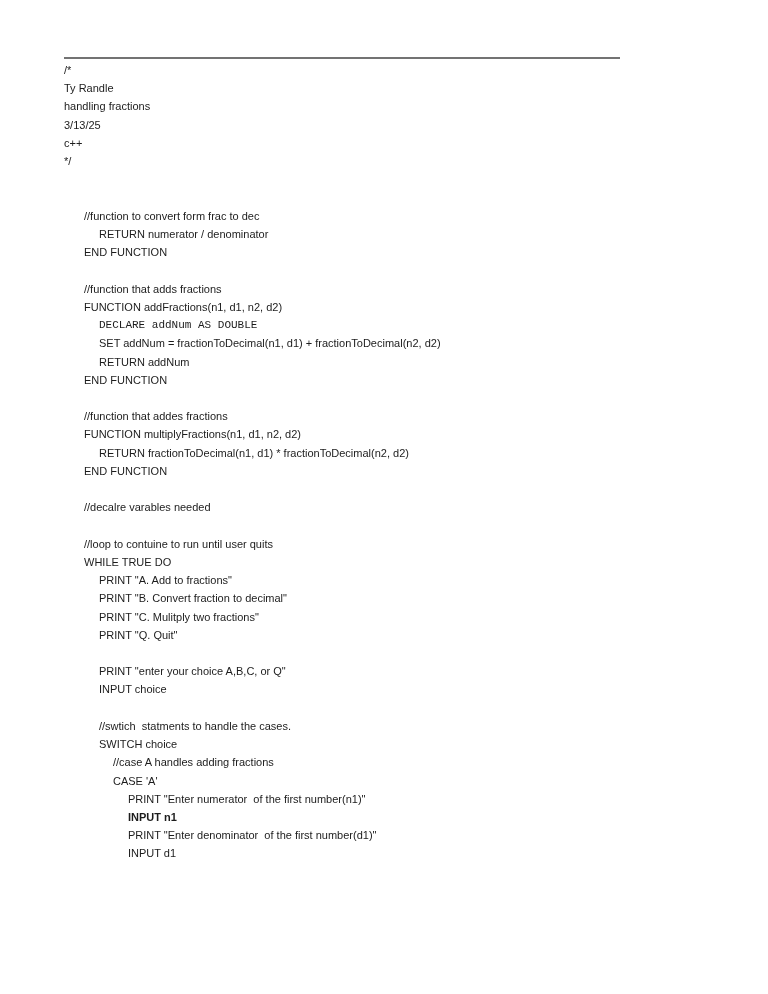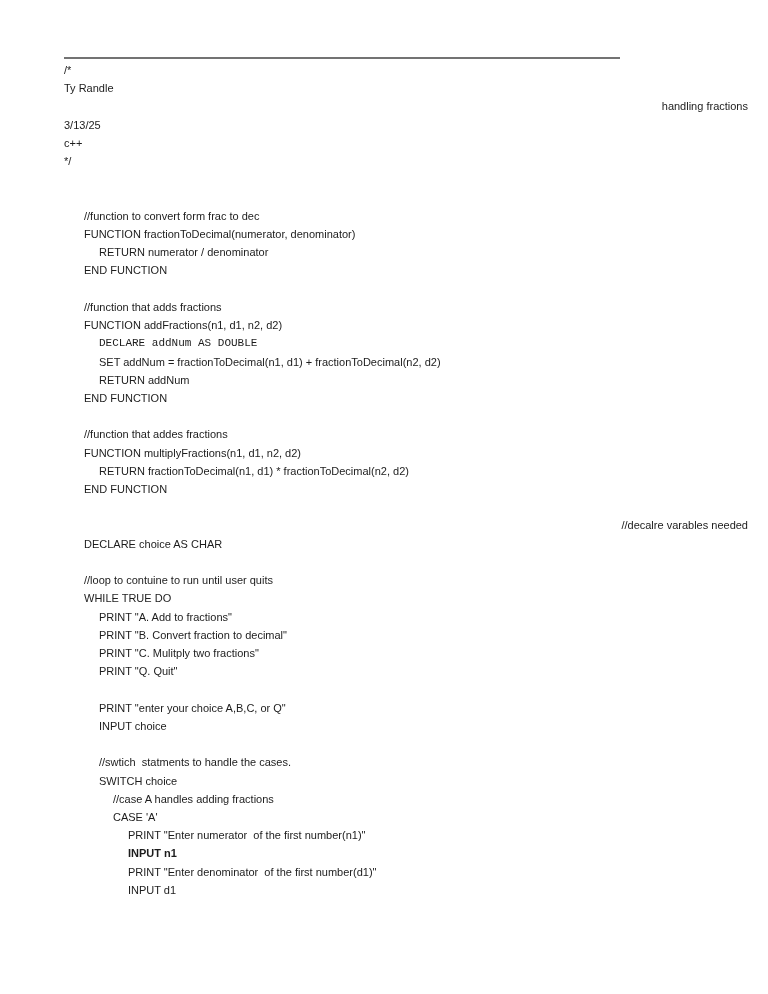--- a/index.html
+++ b/index.html
@@ -40,45 +40,43 @@
   }
 </style>
 </head>
 <body>
 
 <div class="page">
   <div class="rule" style="background: rgb(115, 115, 115);"></div>
   <div class="code" style="color: rgb(28, 28, 28);">
       <div class="line" style="padding-left: 0px;">/*</div>
       <div class="line" style="padding-left: 0px;">Ty Randle</div>
-      <div class="line" style="padding-left: 0px; text-align: right;">handling fractions</div>
+      <div class="line" style="padding-left: 0px;">handling fractions</div>
       <div class="line" style="padding-left: 0px;">3/13/25</div>
       <div class="line" style="padding-left: 0px;">c++</div>
       <div class="line" style="padding-left: 0px;">*/</div>
       <div class="line">&nbsp;</div>
       <div class="line">&nbsp;</div>
       <div class="line" style="padding-left: 20px;">//function to convert form frac to dec</div>
-      <div class="line" style="padding-left: 20px;">FUNCTION fractionToDecimal(numerator, denominator)</div>
       <div class="line" style="padding-left: 35px;">RETURN numerator / denominator</div>
       <div class="line" style="padding-left: 20px;">END FUNCTION</div>
       <div class="line">&nbsp;</div>
       <div class="line" style="padding-left: 20px;">//function that adds fractions</div>
       <div class="line" style="padding-left: 20px;">FUNCTION addFractions(n1, d1, n2, d2)</div>
       <div class="line" style="padding-left: 35px; font-family: Liberation Mono, monospace;">DECLARE addNum AS DOUBLE</div>
       <div class="line" style="padding-left: 35px;">SET addNum = fractionToDecimal(n1, d1) + fractionToDecimal(n2, d2)</div>
       <div class="line" style="padding-left: 35px;">RETURN addNum</div>
       <div class="line" style="padding-left: 20px;">END FUNCTION</div>
       <div class="line">&nbsp;</div>
       <div class="line" style="padding-left: 20px;">//function that addes fractions</div>
       <div class="line" style="padding-left: 20px;">FUNCTION multiplyFractions(n1, d1, n2, d2)</div>
       <div class="line" style="padding-left: 35px;">RETURN fractionToDecimal(n1, d1) * fractionToDecimal(n2, d2)</div>
       <div class="line" style="padding-left: 20px;">END FUNCTION</div>
       <div class="line">&nbsp;</div>
-      <div class="line" style="padding-left: 20px; text-align: right;">//decalre varables needed</div>
-      <div class="line" style="padding-left: 20px;">DECLARE choice AS CHAR</div>
+      <div class="line" style="padding-left: 20px;">//decalre varables needed</div>
       <div class="line">&nbsp;</div>
       <div class="line" style="padding-left: 20px;">//loop to contuine to run until user quits</div>
       <div class="line" style="padding-left: 20px;">WHILE TRUE DO</div>
       <div class="line" style="padding-left: 35px;">PRINT "A. Add to fractions"</div>
       <div class="line" style="padding-left: 35px;">PRINT "B. Convert fraction to decimal"</div>
       <div class="line" style="padding-left: 35px;">PRINT "C. Mulitply two fractions"</div>
       <div class="line" style="padding-left: 35px;">PRINT "Q. Quit"</div>
       <div class="line">&nbsp;</div>
       <div class="line" style="padding-left: 35px;">PRINT "enter your choice A,B,C, or Q"</div>
       <div class="line" style="padding-left: 35px;">INPUT choice</div>

